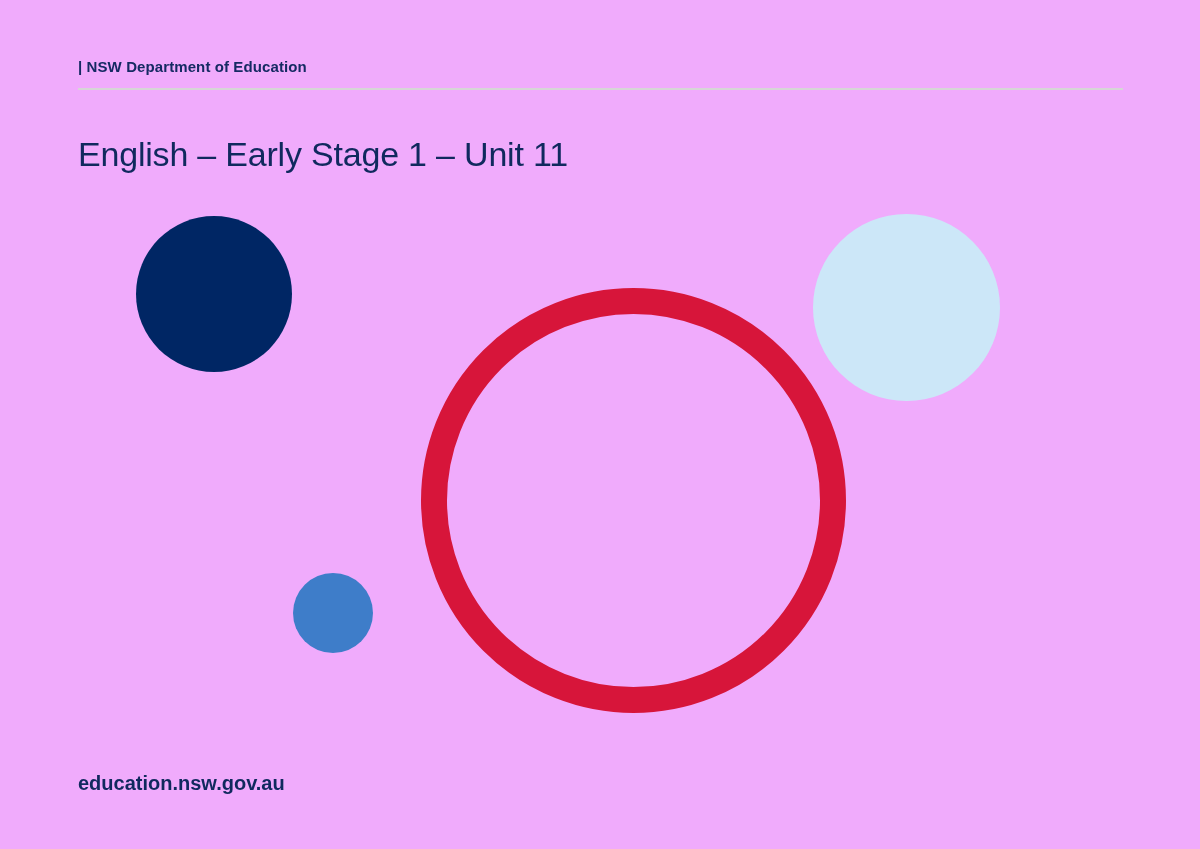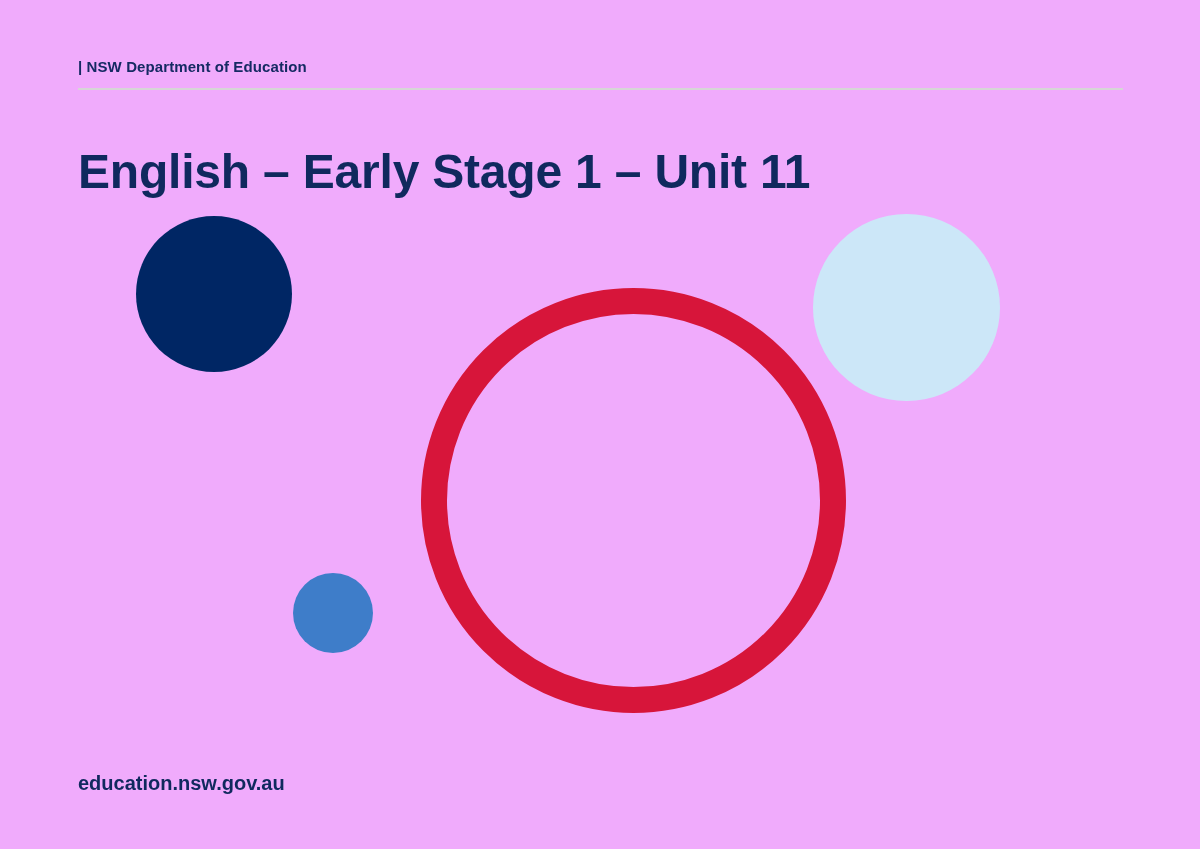--- a/index.html
+++ b/index.html
@@ -37,22 +37,22 @@
     width: 1045px;
     height: 2px;
     background: #D6D6D6;
   }
 
   
   .slide-title {
     position: absolute;
     left: 78px;
     top: 112px;
-    font-size: 48px;
-    font-weight: bold;
+    font-size: 34px;
+    font-weight: normal;
     color: #10295E;
     letter-spacing: -0.2px;
     white-space: nowrap;
   }
 
   
   .deco {
     position: absolute;
     border-radius: 50%;
   }

